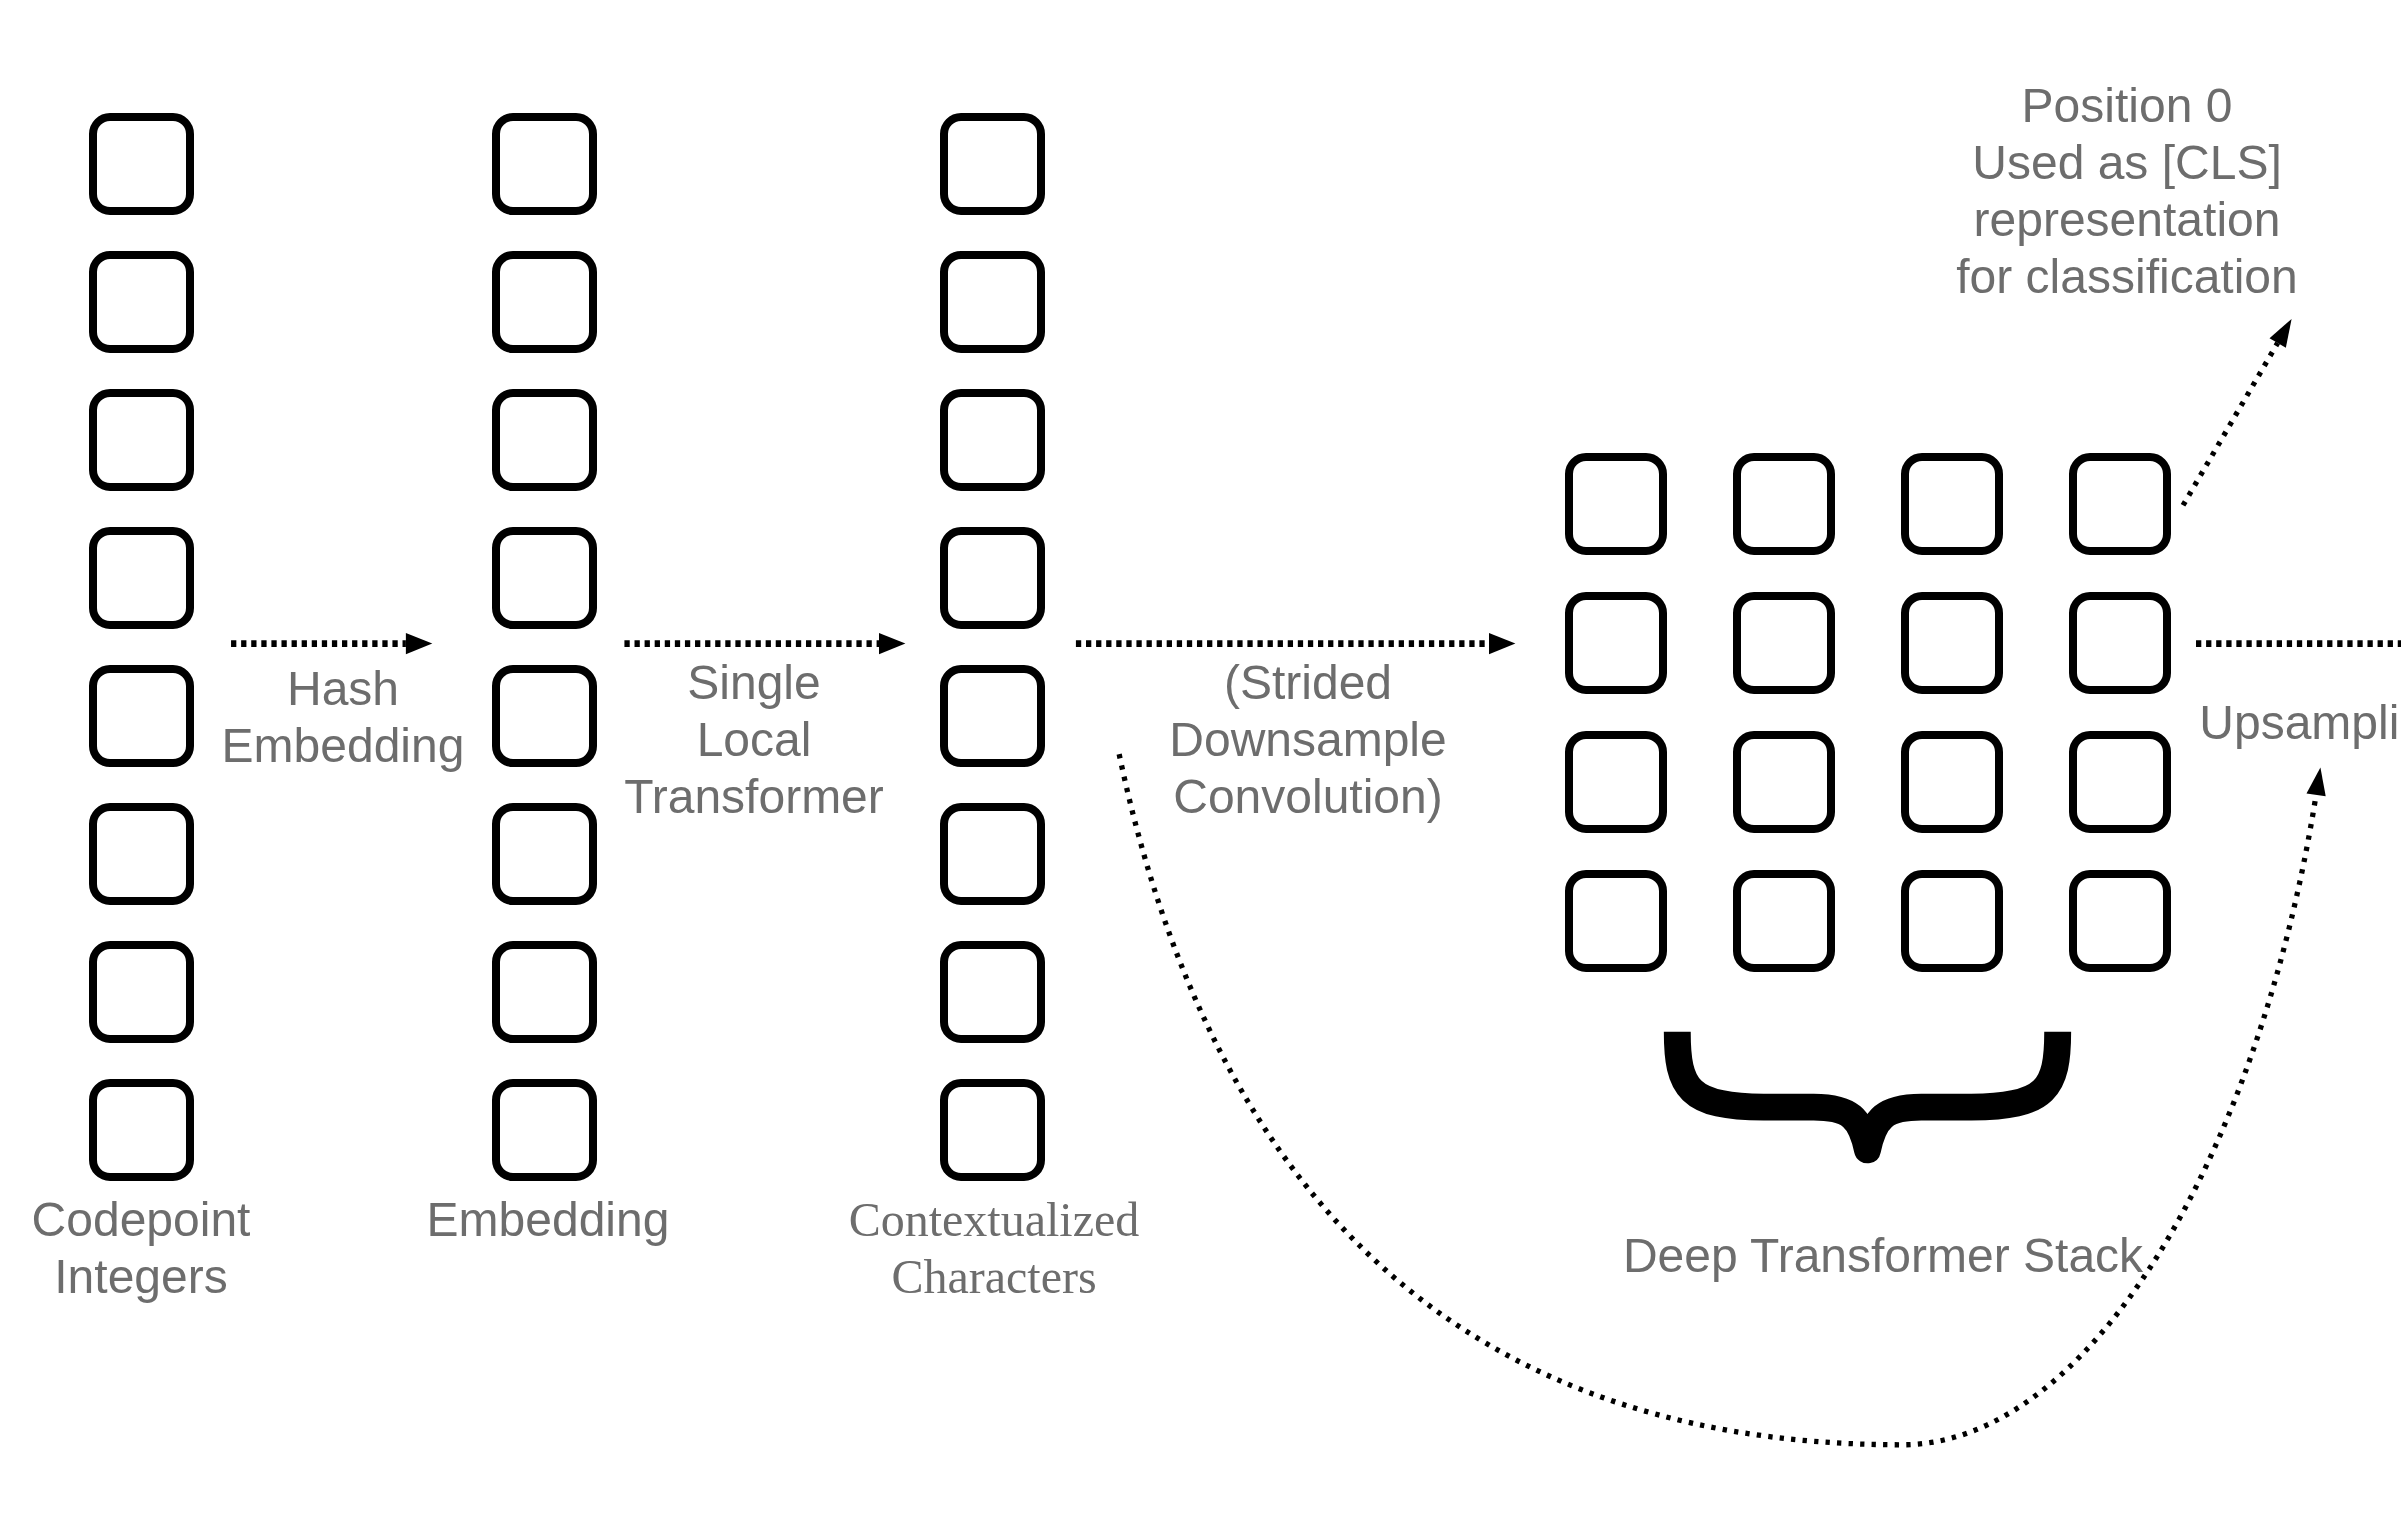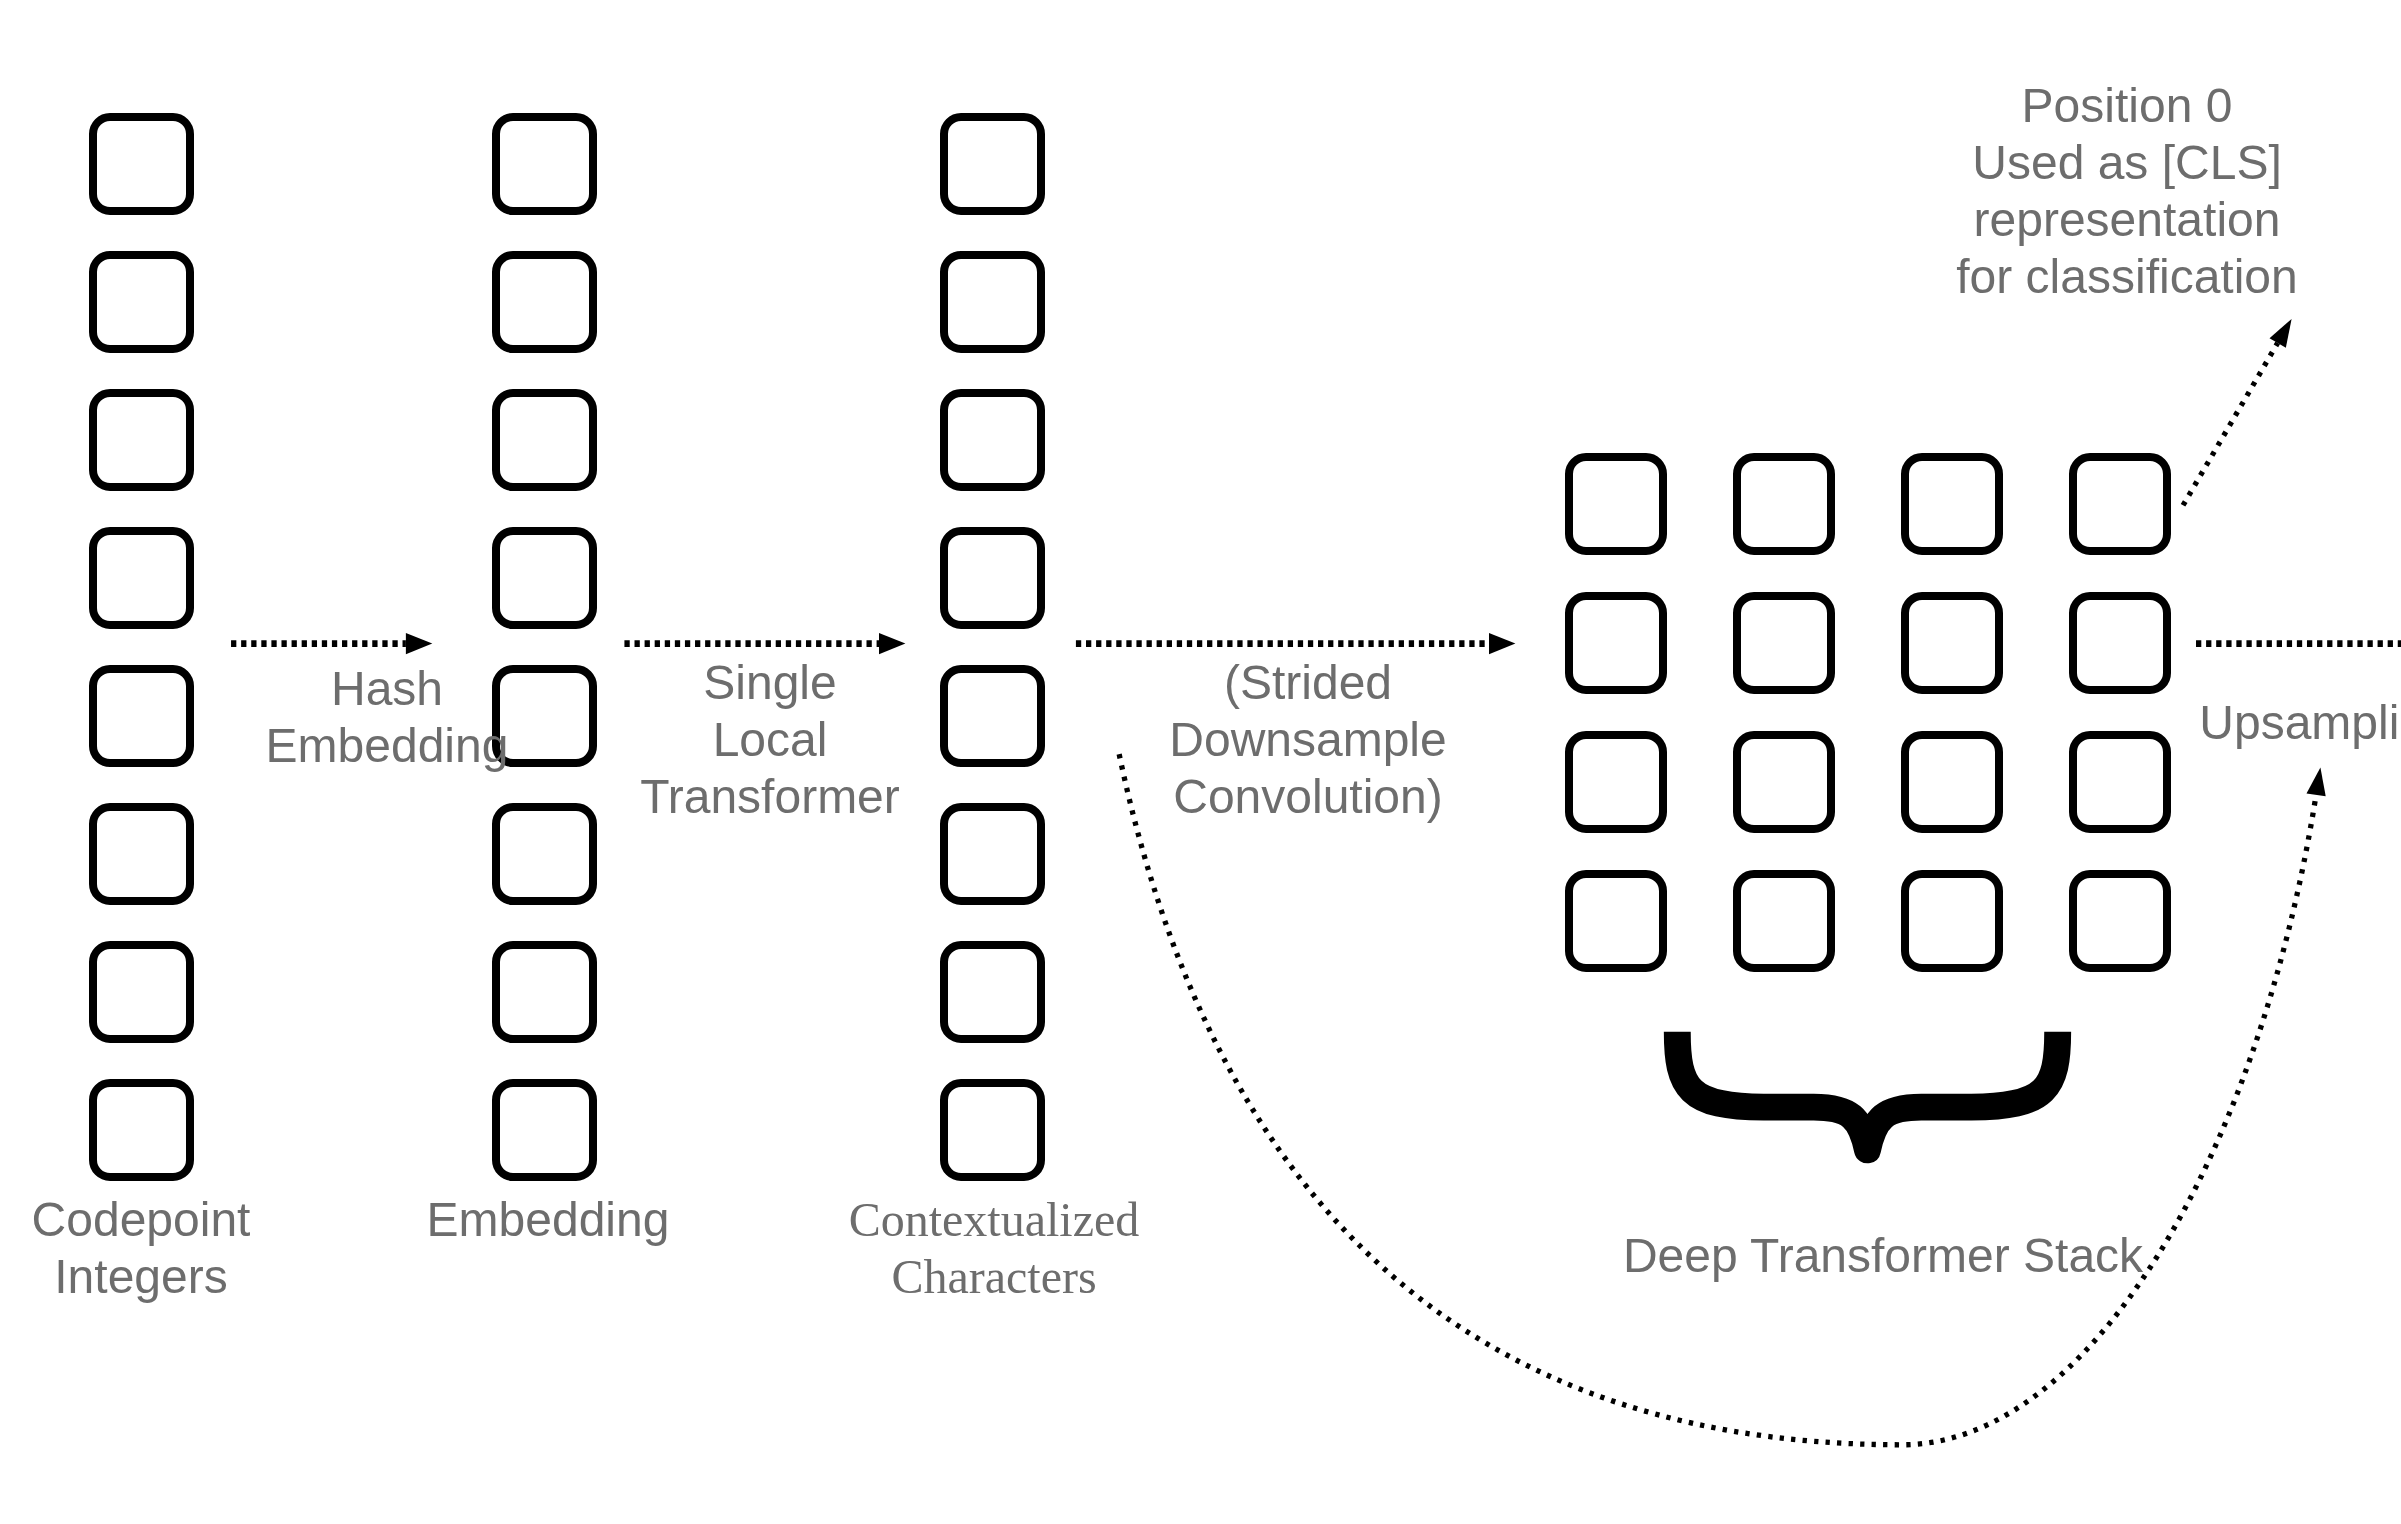--- a/index.html
+++ b/index.html
@@ -48,22 +48,22 @@
   .lbl{
     position:absolute;
     transform:translateX(-50%);
     text-align:center;
     font-size:48px;
     line-height:57px;
     color:var(--label-color);
     white-space:nowrap;
   }
   
-  #lbl-hash{left:343px;top:660px;margin-left:44px;}
-  #lbl-single{left:754px;top:654px;margin-left:16px;}
+  #lbl-hash{left:343px;top:660px;}
+  #lbl-single{left:754px;top:654px;}
   #lbl-down{left:1308px;top:654px;}
   #lbl-up{left:2326px;top:694px;}
   #lbl-cls{left:2115px;top:77px;margin-left:12px;}
   #lbl-deep{left:1883px;top:1227px;}
   
   #lbl-codepoint{left:141px;top:1191px;}
   #lbl-charemb{left:548px;top:1191px;}
   #lbl-context{left:994px;top:1191px;font-family:Liberation Serif, serif;}
   .dotline{stroke:var(--arrow-color);stroke-width:14;fill:none;stroke-dasharray:11 10;}
   .dotfine{stroke:var(--arrow-color);stroke-width:11;fill:none;stroke-dasharray:9 15;}

